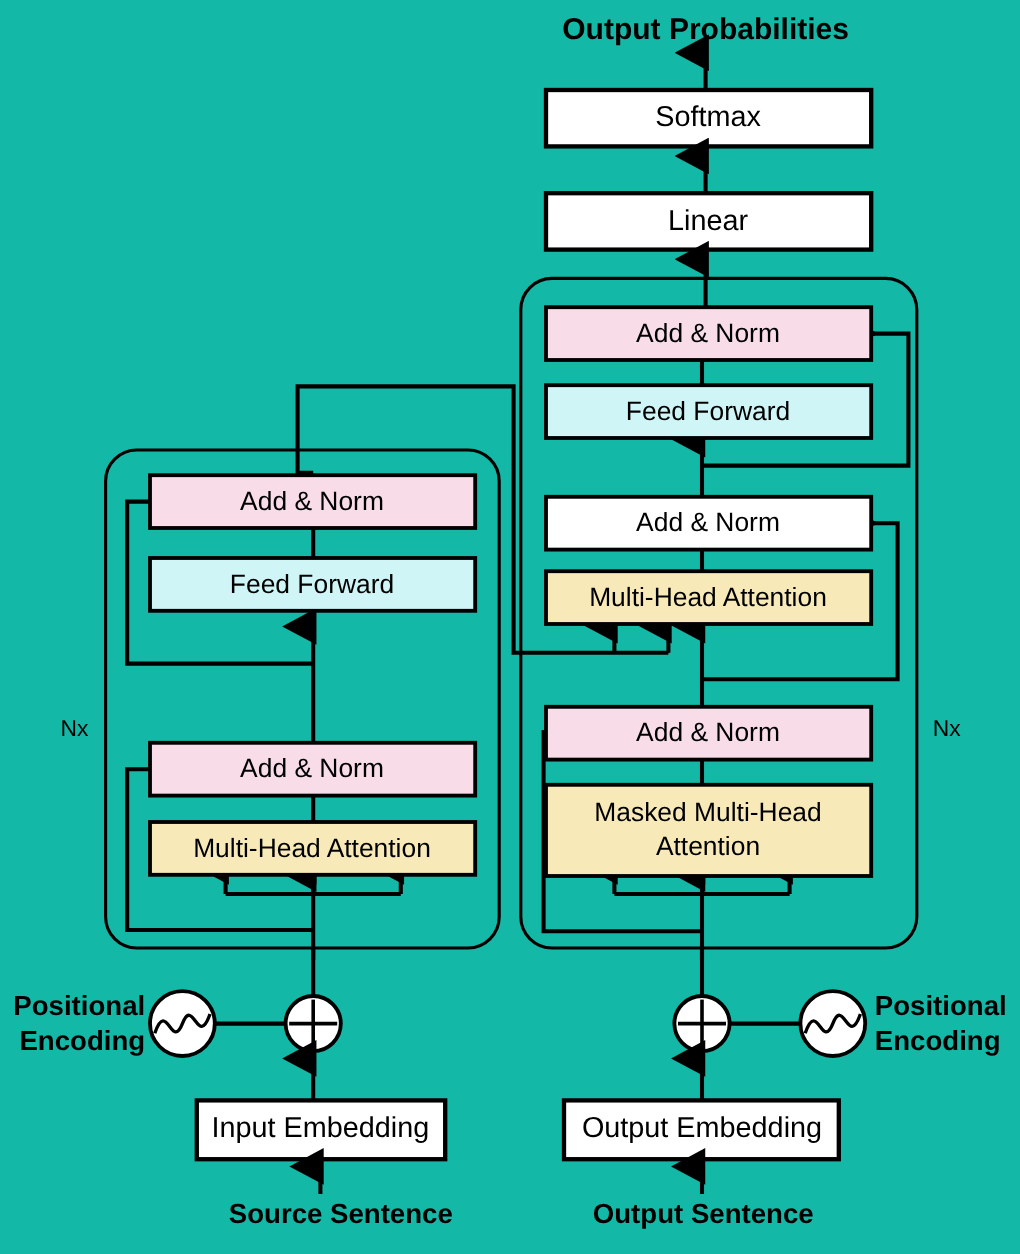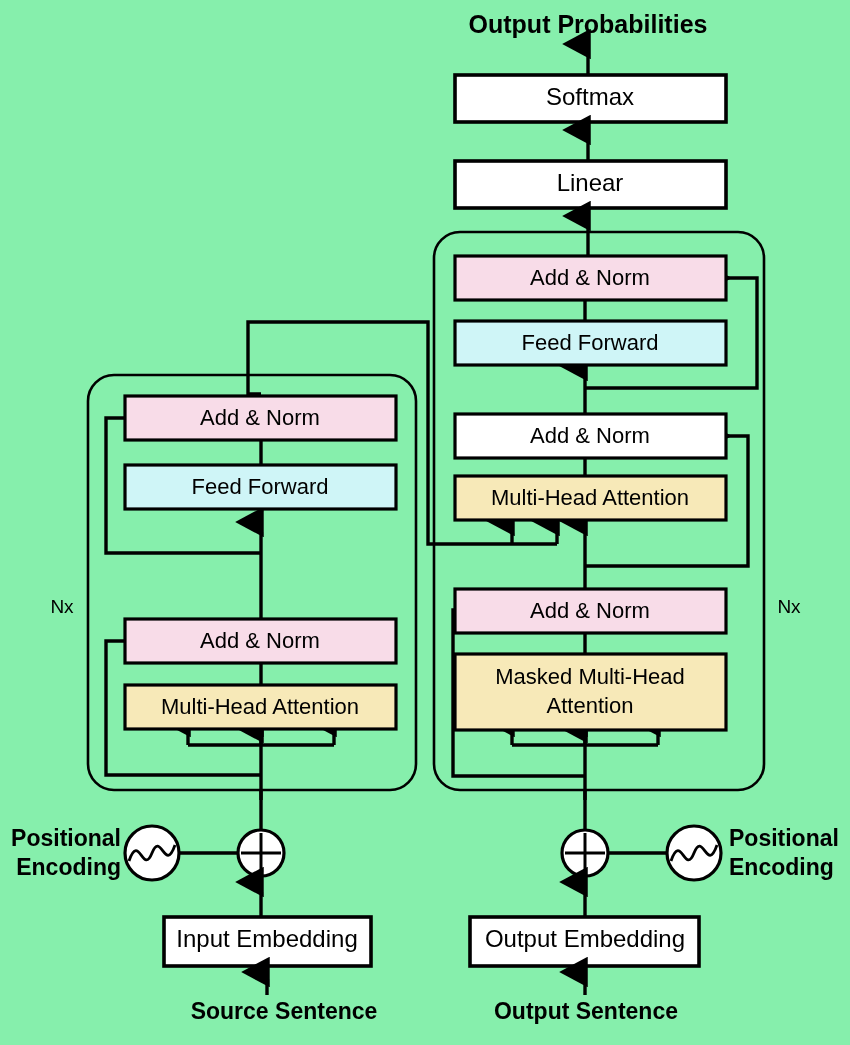--- a/index.html
+++ b/index.html
@@ -4,21 +4,21 @@
 <style>
   html, body {
     margin: 0;
     padding: 0;
     background: #ffffff;
   }
   #canvas {
     position: relative;
     width: 850px;
     height: 1045px;
-    background: #86efac;
+    background: #14b8a6;
     font-family: "Liberation Sans", sans-serif;
     overflow: hidden;
   }
   svg.diagram {
     position: absolute;
     top: 0;
     left: 0;
     width: 850px;
     height: 1045px;
   }

